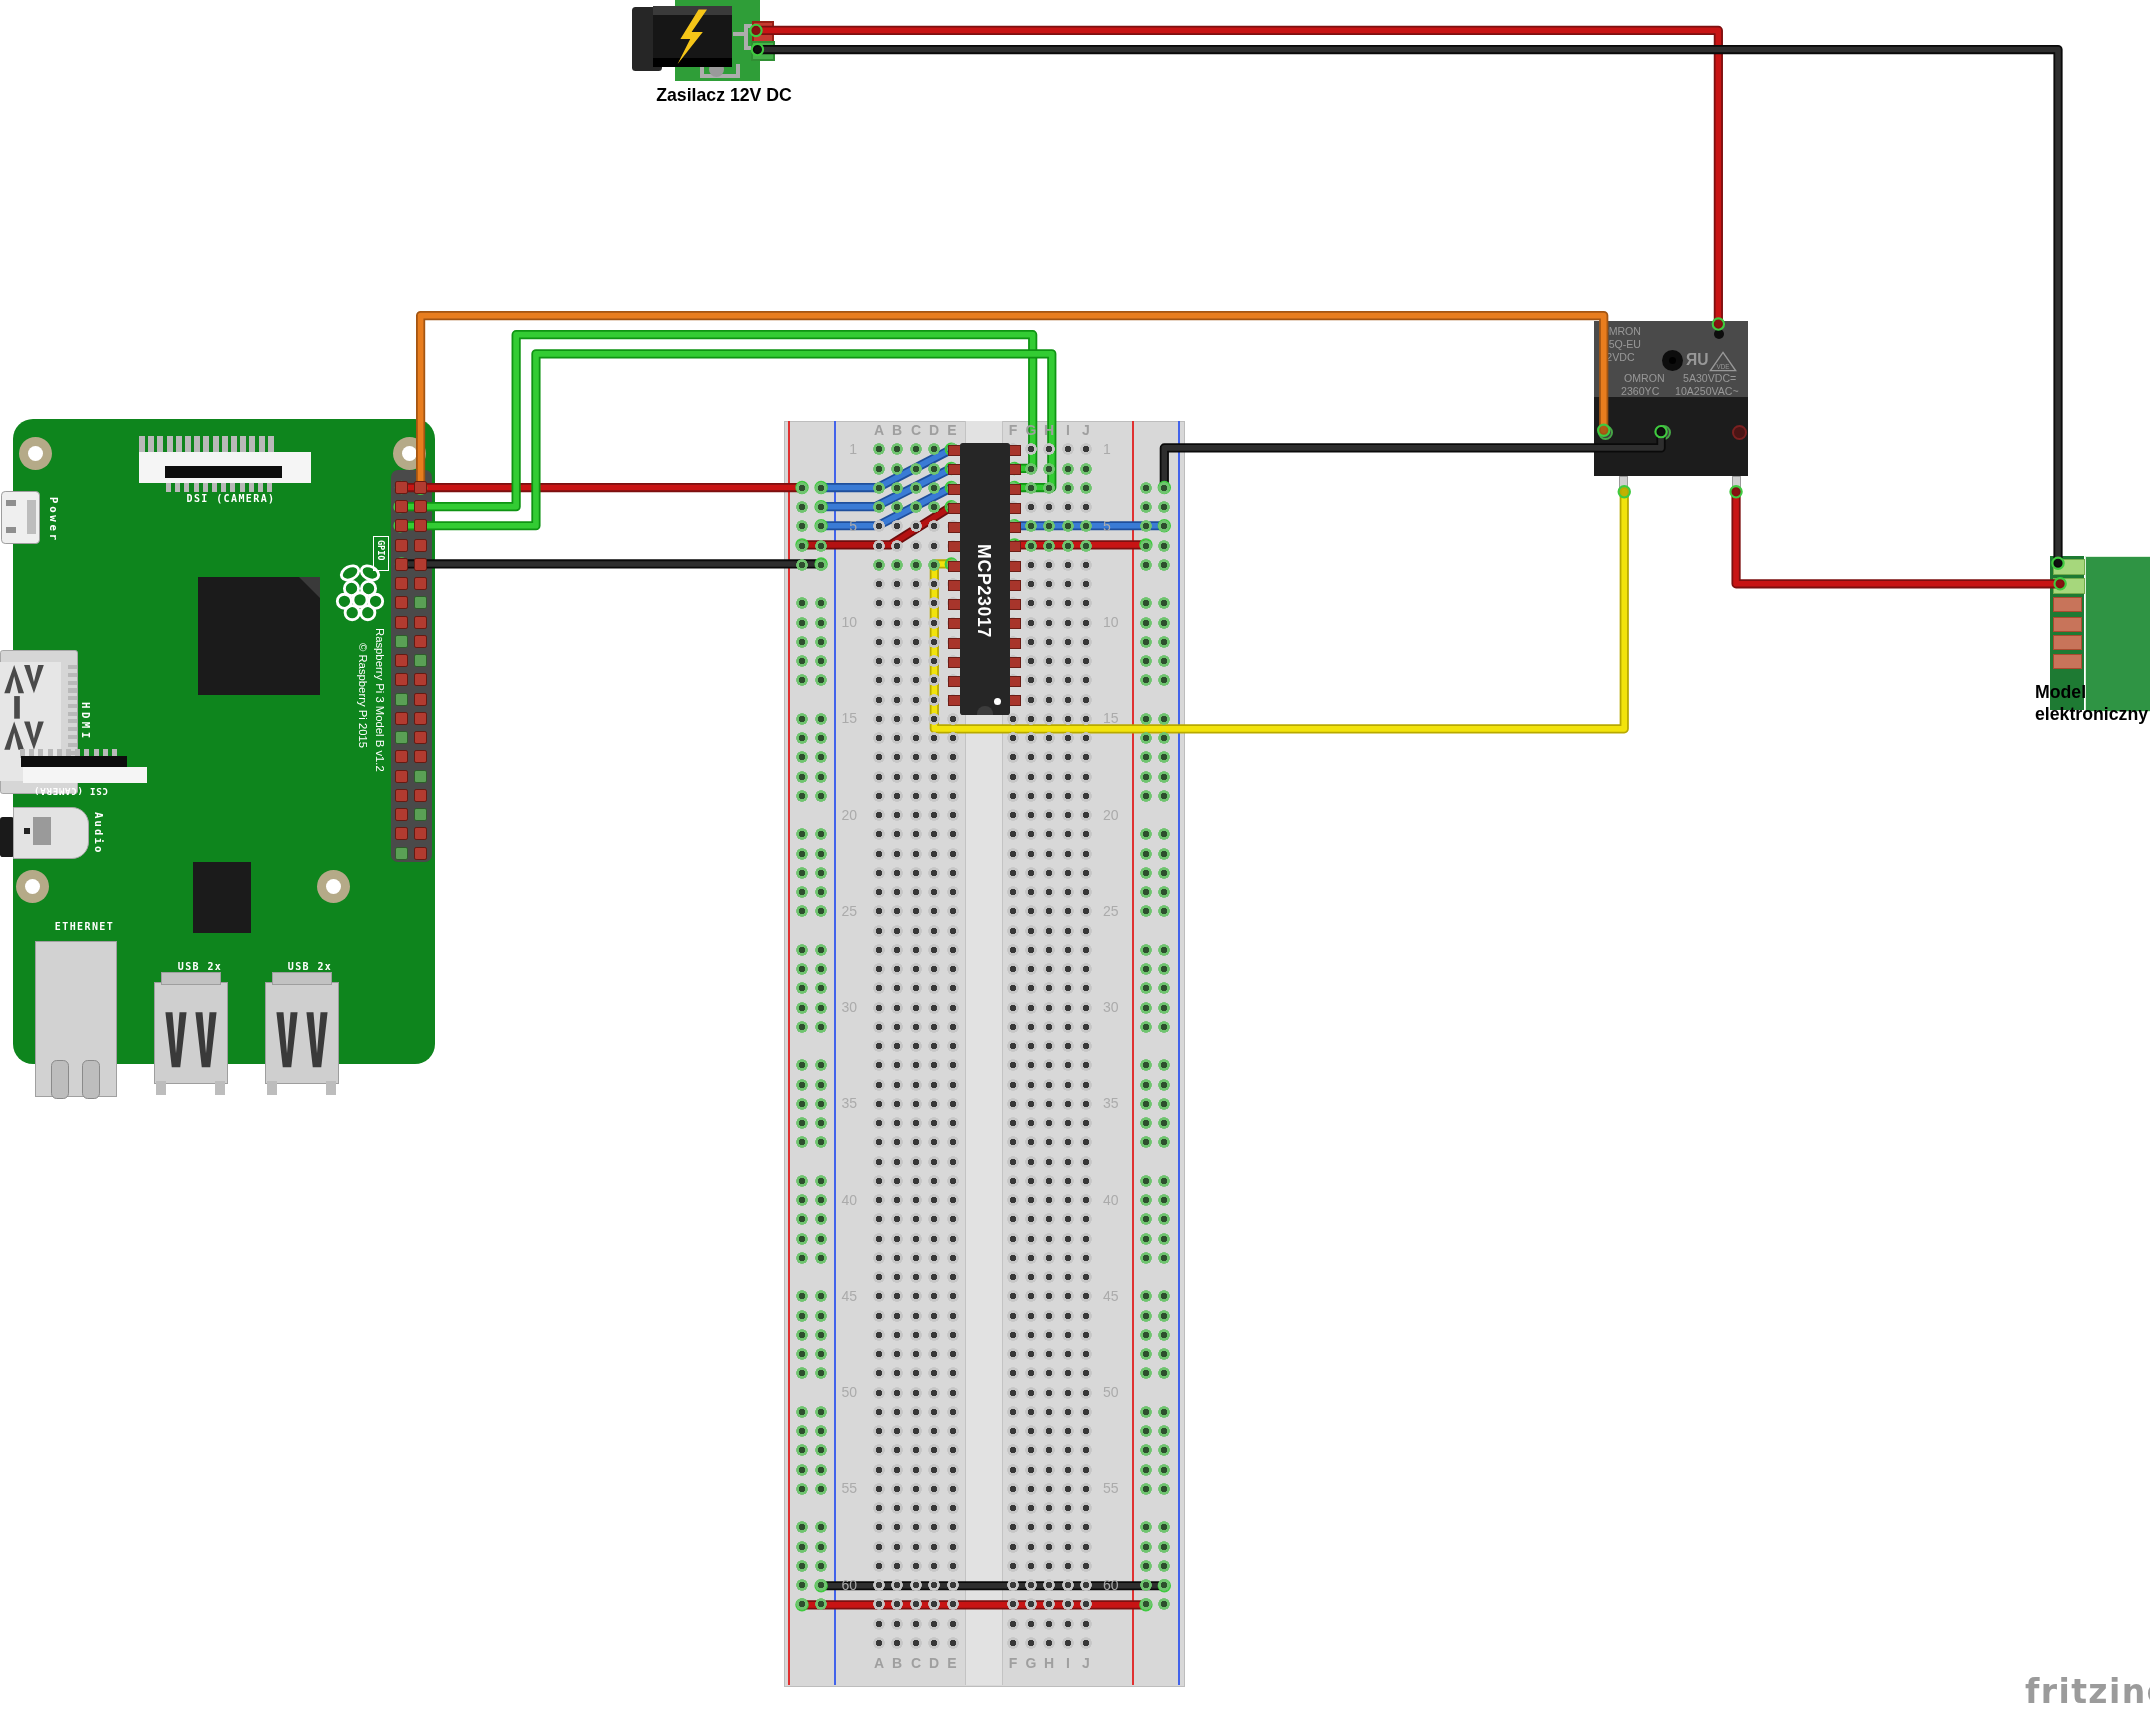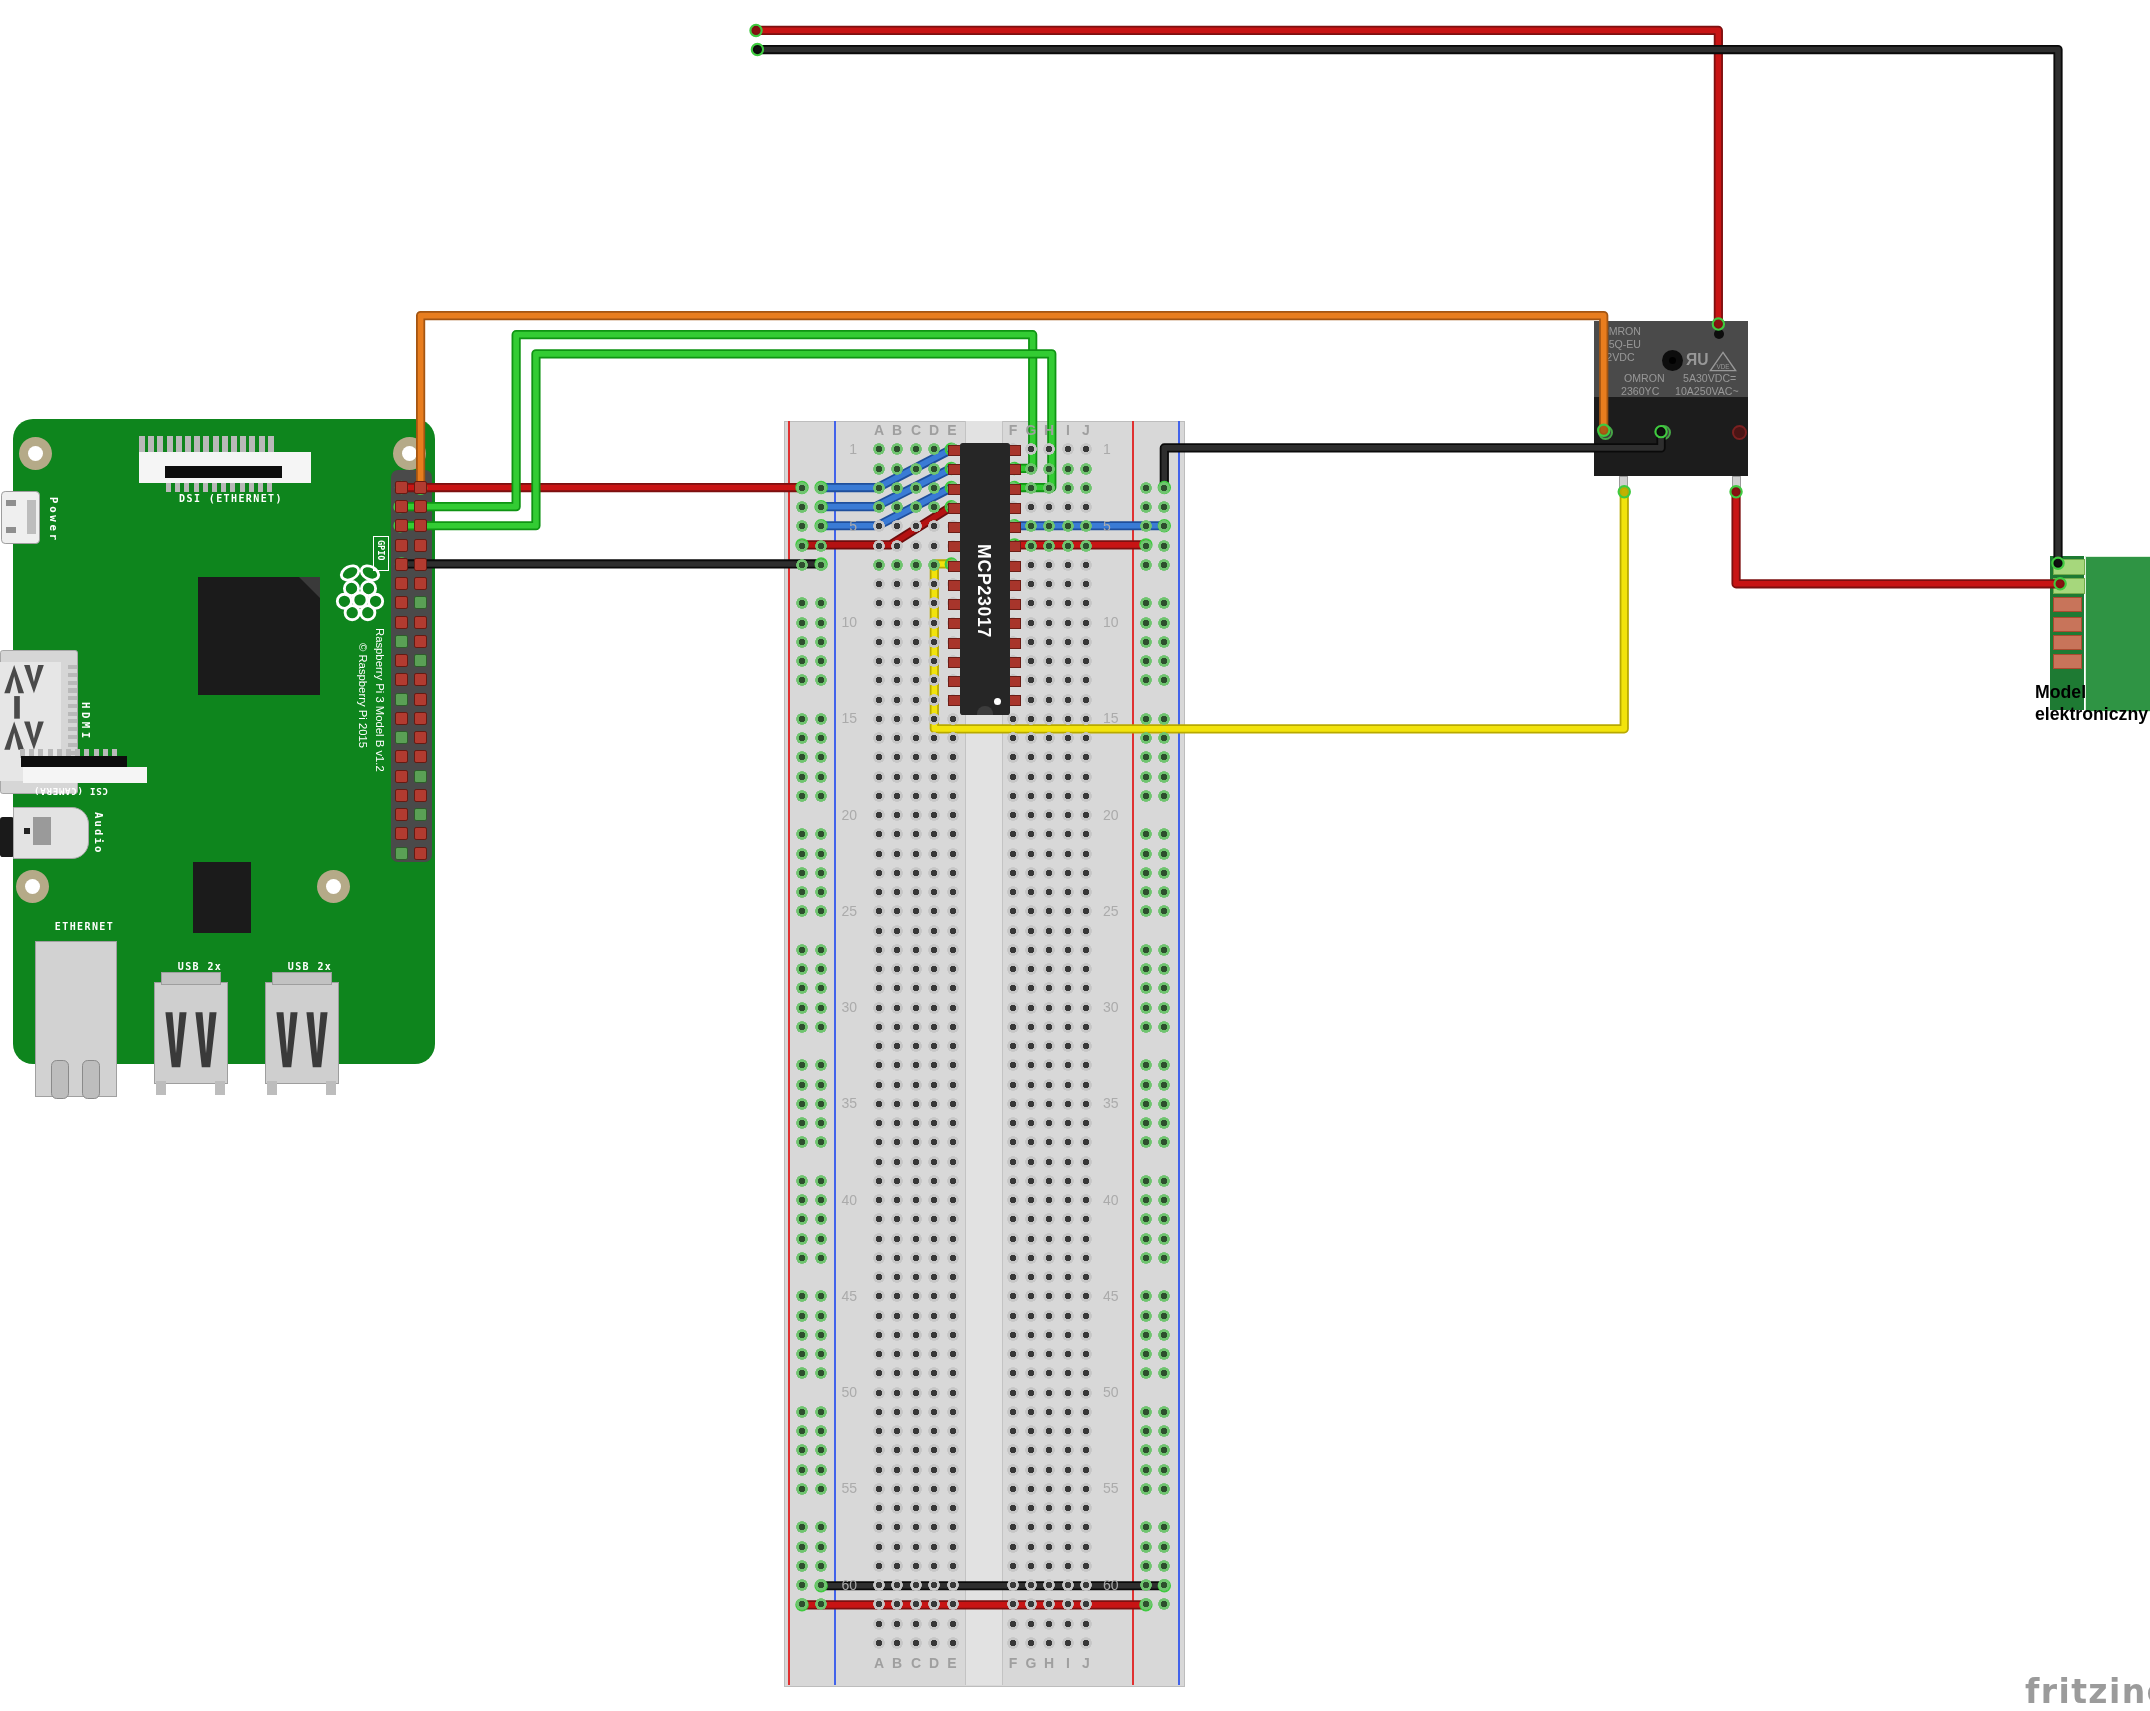--- a/index.html
+++ b/index.html
@@ -41,20 +41,44 @@
   
   .big-label{color:#000000;font-weight:bold;font-size:17.7px;}
   .watermark{color:#9b9b9b;font-weight:bold;font-size:33px;letter-spacing:1.4px;font-family:"DejaVu Sans", sans-serif;}
   svg{position:absolute;left:0;top:0;}
 </style>
 </head>
 <body>
 
 <div id="scene">
 
+  <div class="abs" style="left:632px;top:0px;width:170px;height:113px;">
+    <div class="abs" style="left:43px;top:0px;width:85px;height:81px;background:#2f9e38;"></div>
+
+    <div class="abs" style="left:101px;top:32px;width:14px;height:3.5px;background:#adadad;"></div>
+    <div class="abs" style="left:112px;top:24px;width:3.5px;height:25.5px;background:#adadad;"></div>
+    <div class="abs" style="left:112px;top:24px;width:10px;height:3.5px;background:#adadad;"></div>
+    <div class="abs" style="left:112px;top:46px;width:10px;height:3.5px;background:#adadad;"></div>
+    <div class="abs" style="left:68px;top:64px;width:3.5px;height:12px;background:#adadad;"></div>
+    <div class="abs" style="left:68px;top:74px;width:40px;height:3.5px;background:#adadad;"></div>
+    <div class="abs" style="left:104px;top:64px;width:3.5px;height:12px;background:#adadad;"></div>
+    <div class="abs" style="left:77px;top:62px;width:15px;height:15px;border-radius:50%;background:#9a9a9a;"></div>
+
+    <div class="abs" style="left:0px;top:7px;width:30px;height:64px;background:#262626;border-radius:3.5px;"></div>
+    <div class="abs" style="left:21px;top:5.7px;width:79px;height:61px;background:#161616;"></div>
+    <div class="abs" style="left:21px;top:5.7px;width:79px;height:9.2px;background:#3a3a3a;"></div>
+    <div class="abs" style="left:21px;top:58px;width:79px;height:8.5px;background:#000000;"></div>
+    <svg width="42" height="57" style="left:40px;top:8.5px;" viewBox="0 0 60 80">
+      <polygon points="38,0 12,42 26,42 8,78 44,32 28,32 50,0" fill="#f5c518"></polygon>
+    </svg>
+
+    <div class="abs" style="left:120px;top:21px;width:18.4px;height:17.7px;background:#c63a30;border:2.1px solid #992016;"></div>
+    <div class="abs" style="left:119px;top:41px;width:20px;height:16.3px;background:#48b24c;border:2.1px solid #2f8f33;"></div>
+    <div class="abs big-label" style="left:21px;top:85px;width:142px;text-align:center;">Zasilacz 12V DC</div>
+  </div>
 
   <div class="abs pi-board" style="left:13.4px;top:419px;width:422px;height:645px;"></div>
   <div class="abs mount-hole" style="left:19px;top:437px;"></div>
   <div class="abs mount-hole" style="left:393px;top:437px;"></div>
   <div class="abs mount-hole" style="left:16.3px;top:870px;"></div>
   <div class="abs mount-hole" style="left:317px;top:870px;"></div>
 
   <div id="dsi-teeth-top" class="abs" style="left:139px;top:436px;width:136px;height:17px;">
       <div class="tooth" style="left: 0px; top: 0px; width: 5.7px; height: 17px;"></div>
       <div class="tooth" style="left: 9.2px; top: 0px; width: 5.7px; height: 17px;"></div>
@@ -81,21 +105,21 @@
       <div class="tooth" style="left: 28px; top: 0px; width: 5px; height: 9.2px;"></div>
       <div class="tooth" style="left: 37px; top: 0px; width: 5px; height: 9.2px;"></div>
       <div class="tooth" style="left: 46px; top: 0px; width: 5px; height: 9.2px;"></div>
       <div class="tooth" style="left: 55px; top: 0px; width: 5px; height: 9.2px;"></div>
       <div class="tooth" style="left: 64px; top: 0px; width: 5px; height: 9.2px;"></div>
       <div class="tooth" style="left: 74px; top: 0px; width: 5px; height: 9.2px;"></div>
       <div class="tooth" style="left: 83px; top: 0px; width: 5px; height: 9.2px;"></div>
       <div class="tooth" style="left: 92px; top: 0px; width: 5px; height: 9.2px;"></div>
       <div class="tooth" style="left: 101px; top: 0px; width: 5px; height: 9.2px;"></div>
     </div>
-  <div class="abs silk" style="left:153px;top:493px;width:156px;text-align:center;font-size:10px;letter-spacing:1.4px;">DSI (ETHERNET)</div>
+  <div class="abs silk" style="left:153px;top:493px;width:156px;text-align:center;font-size:10px;letter-spacing:1.4px;">DSI (CAMERA)</div>
 
   <div class="abs conn-gray" style="left:1.4px;top:491px;width:37px;height:51px;border-radius:4.2px;background:#efefef;"></div>
   <div class="abs" style="left:27px;top:500px;width:8.5px;height:34px;background:#bdbdbd;"></div>
   <div class="abs" style="left:5.7px;top:500px;width:10px;height:6.4px;background:#8f8f8f;"></div>
   <div class="abs" style="left:5.7px;top:527px;width:10px;height:6.4px;background:#8f8f8f;"></div>
   <div class="abs silk vtext" style="left:60px;top:497px;font-size:10.6px;letter-spacing:2.8px;">Power</div>
 
   <div class="abs chip-soc" style="left:198px;top:577px;width:122px;height:118px;"></div>
   <svg width="21" height="21" style="left:299px;top:577px;" viewBox="0 0 30 30">
     <polygon points="0,0 30,30 30,0" fill="#3a3a3a"></polygon>

